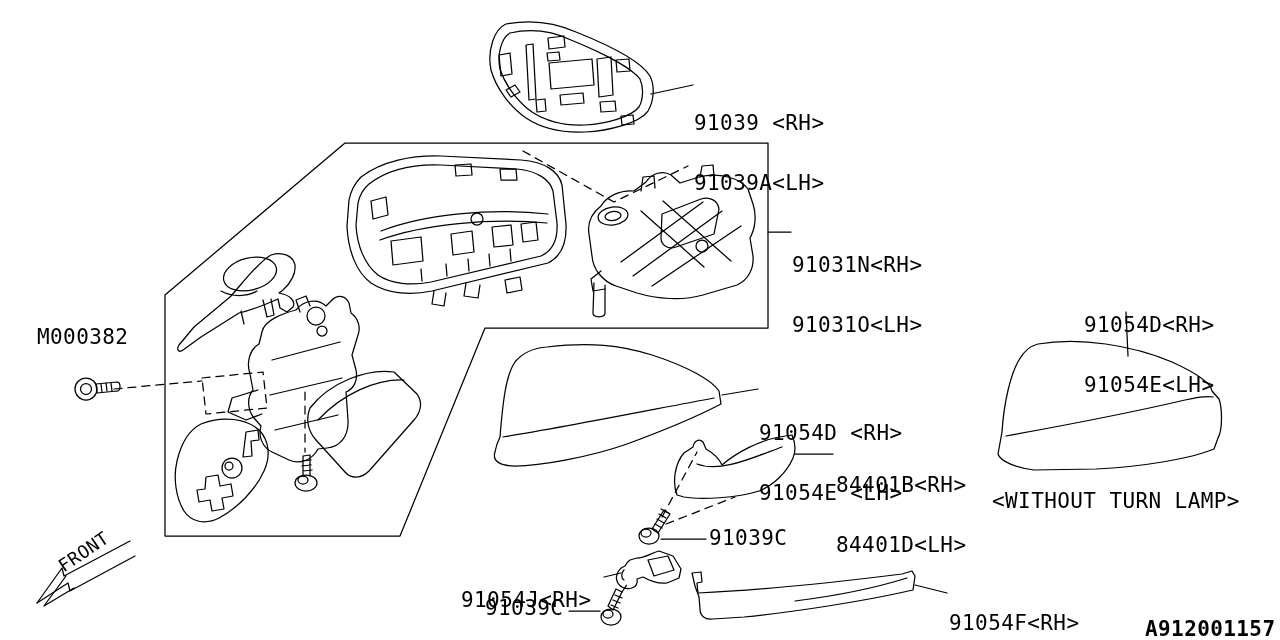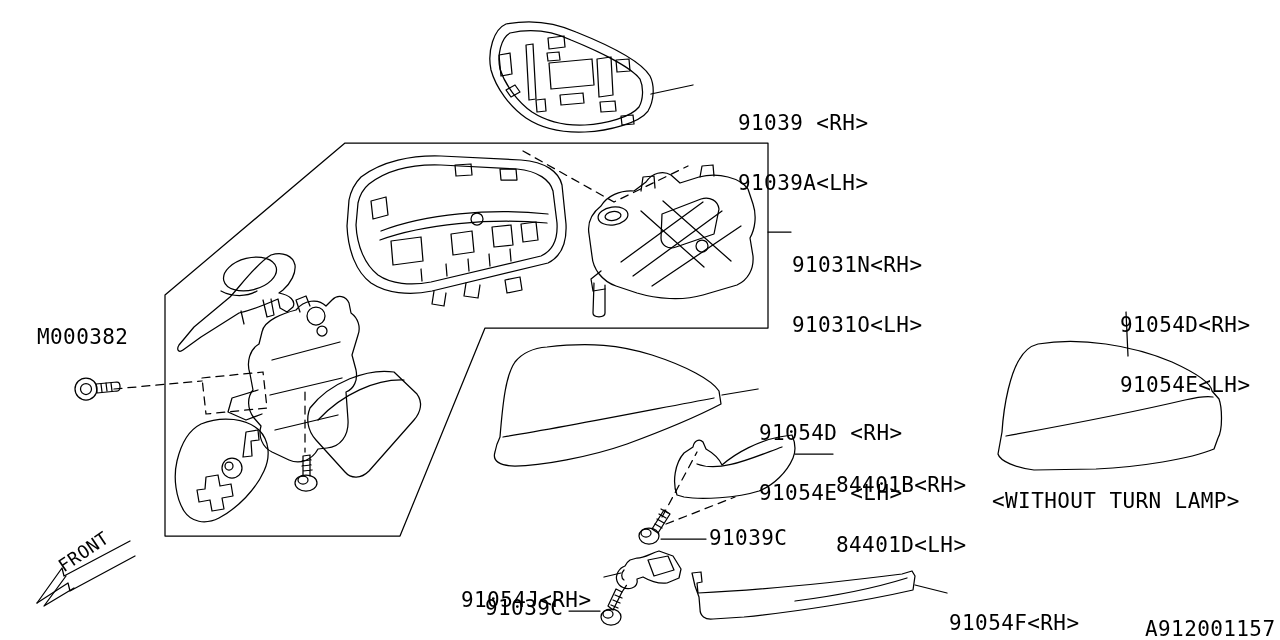--- a/index.html
+++ b/index.html
@@ -163,31 +163,31 @@
 
     <g>
       <path d="M37,603 L62,568 L64,576 L130,541"></path>
       <path d="M37,603 L68,583 L70,591 L135,556"></path>
       <path d="M44,606 L66,576 M44,606 L74,588"></path>
     </g>
 
   </g>
 </svg>
 
-  <div class="lbl" style="left:694px;top:73px;margin-left:44px;">
+  <div class="lbl" style="left:694px;top:73px;">
     <div>91039 &lt;RH&gt;</div>
     <div>91039A&lt;LH&gt;</div>
   </div>
 
   <div class="lbl" style="left:792px;top:215px;text-align:right;">
     <div>91031N&lt;RH&gt;</div>
     <div>91031O&lt;LH&gt;</div>
   </div>
 
-  <div class="lbl" style="left:1084px;top:275px;margin-left:36px;">
+  <div class="lbl" style="left:1084px;top:275px;">
     <div>91054D&lt;RH&gt;</div>
     <div>91054E&lt;LH&gt;</div>
   </div>
 
   <div class="lbl" style="left:759px;top:383px;">
     <div>91054D &lt;RH&gt;</div>
     <div>91054E &lt;LH&gt;</div>
   </div>
 
   <div class="lbl" style="left:836px;top:435px;">
@@ -209,15 +209,15 @@
     
   </div>
 
   <div class="lbl" style="left:37px;top:321px;margin-top:6px;">M000382</div>
 
 
   <div class="lbl" style="left:992px;top:483px;margin-top:8px;">&lt;WITHOUT TURN LAMP&gt;</div>
 
   <div class="lbl front" style="left:66px;top:556px;">FRONT</div>
 
-  <div class="lbl" style="left:1145px;top:619px;">A912001157</div>
+  <div class="lbl" style="left:1145px;top:619px;font-weight:bold;">A912001157</div>
 
 </div>
 
 </body></html>

